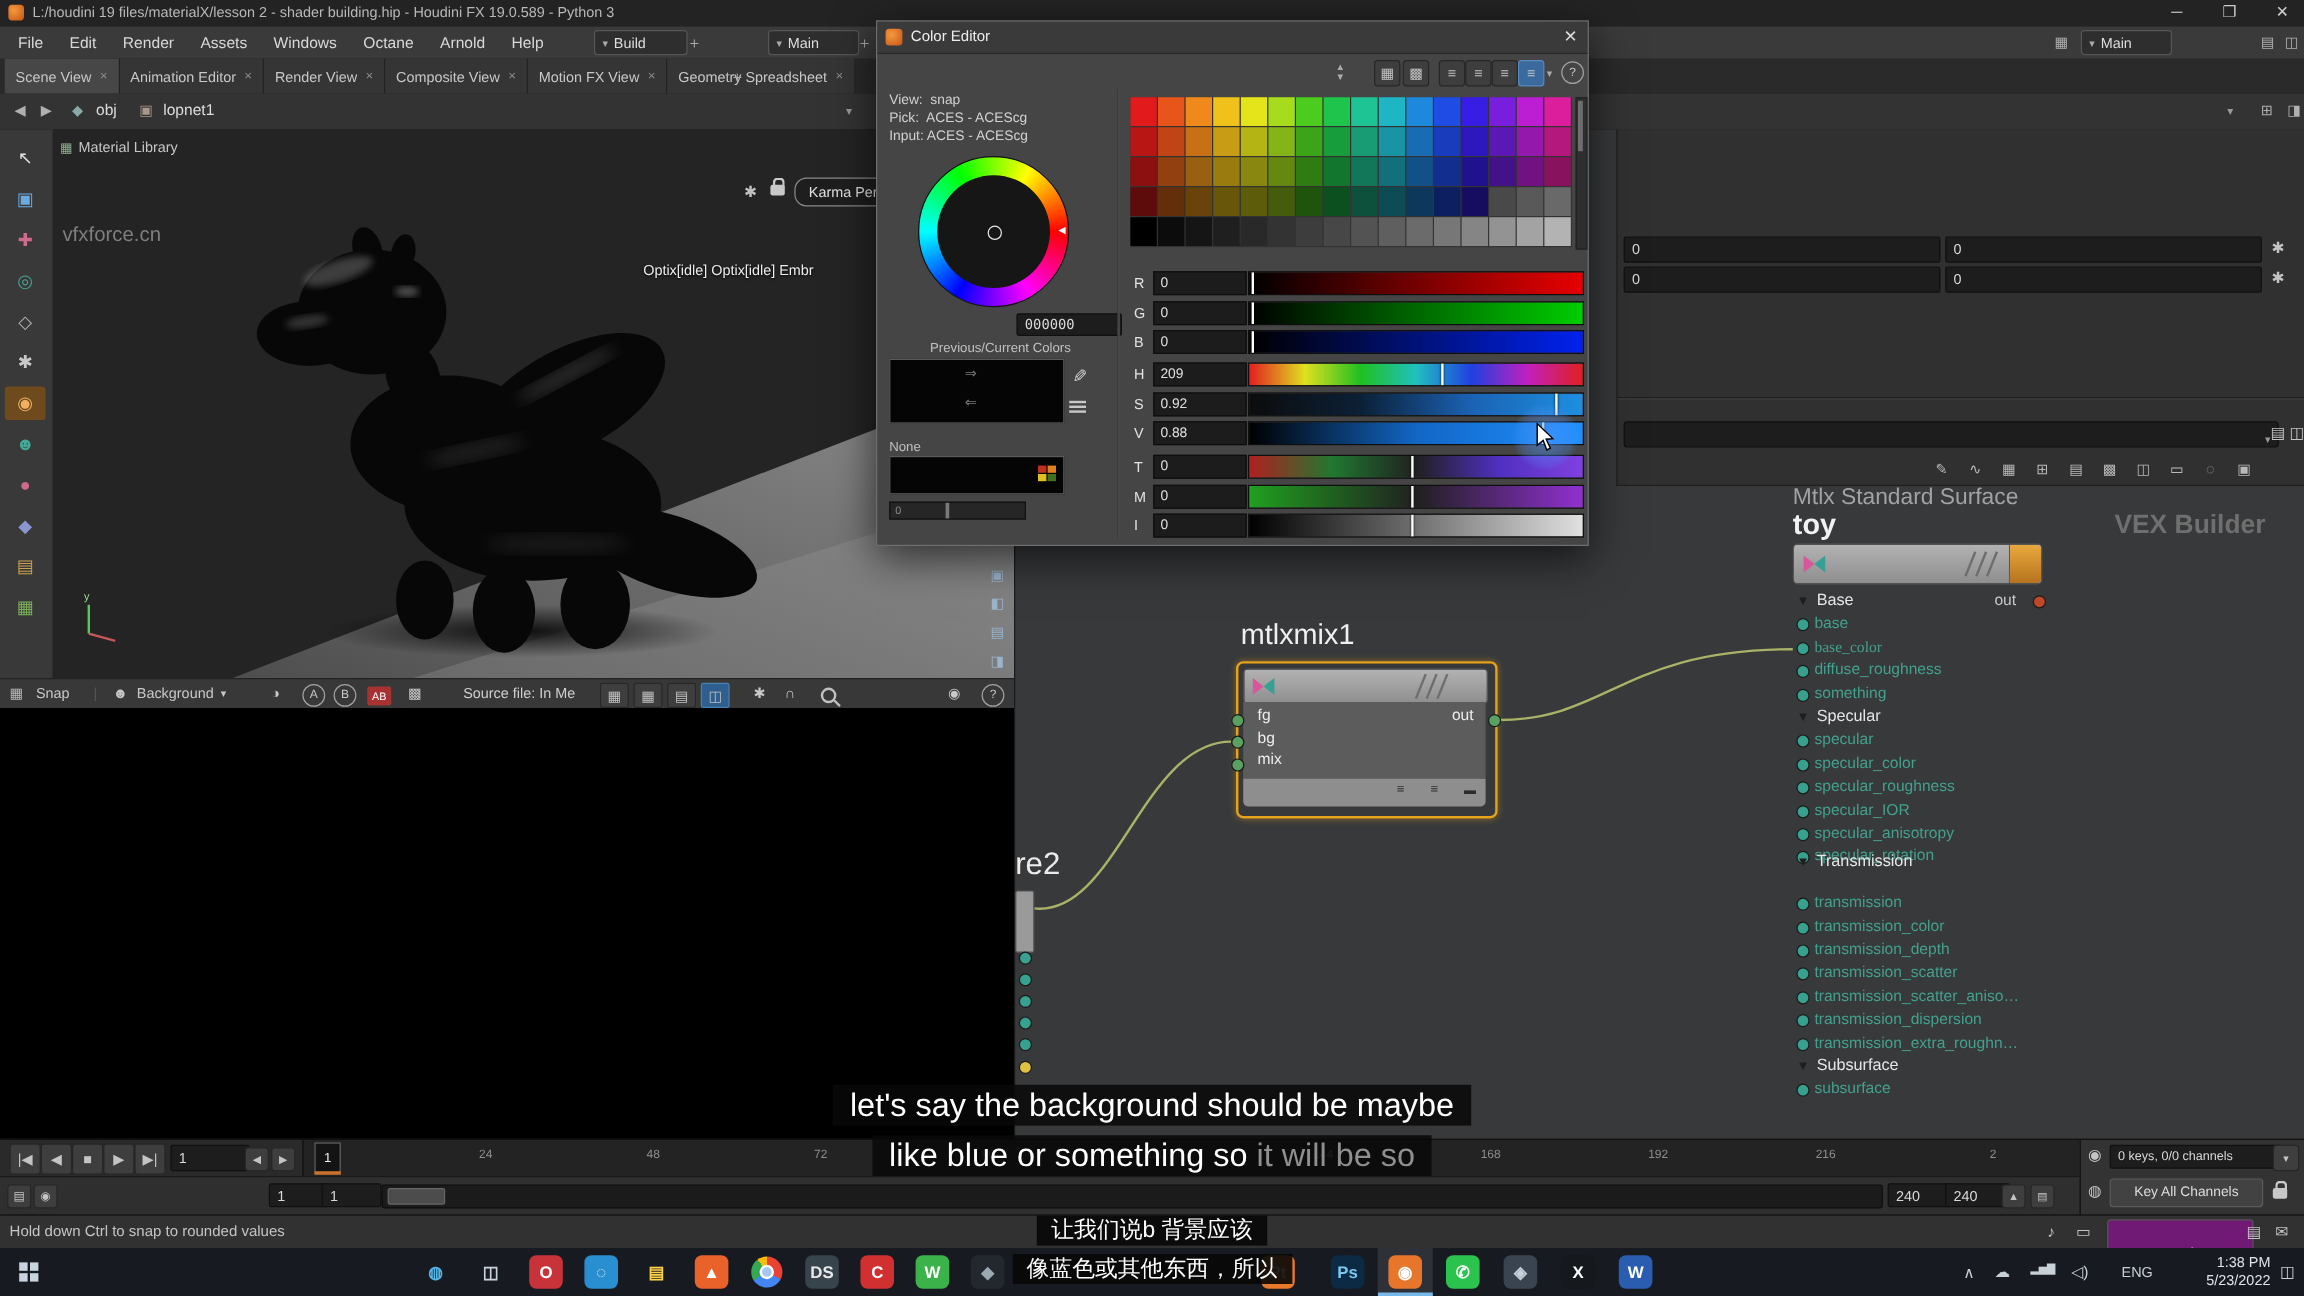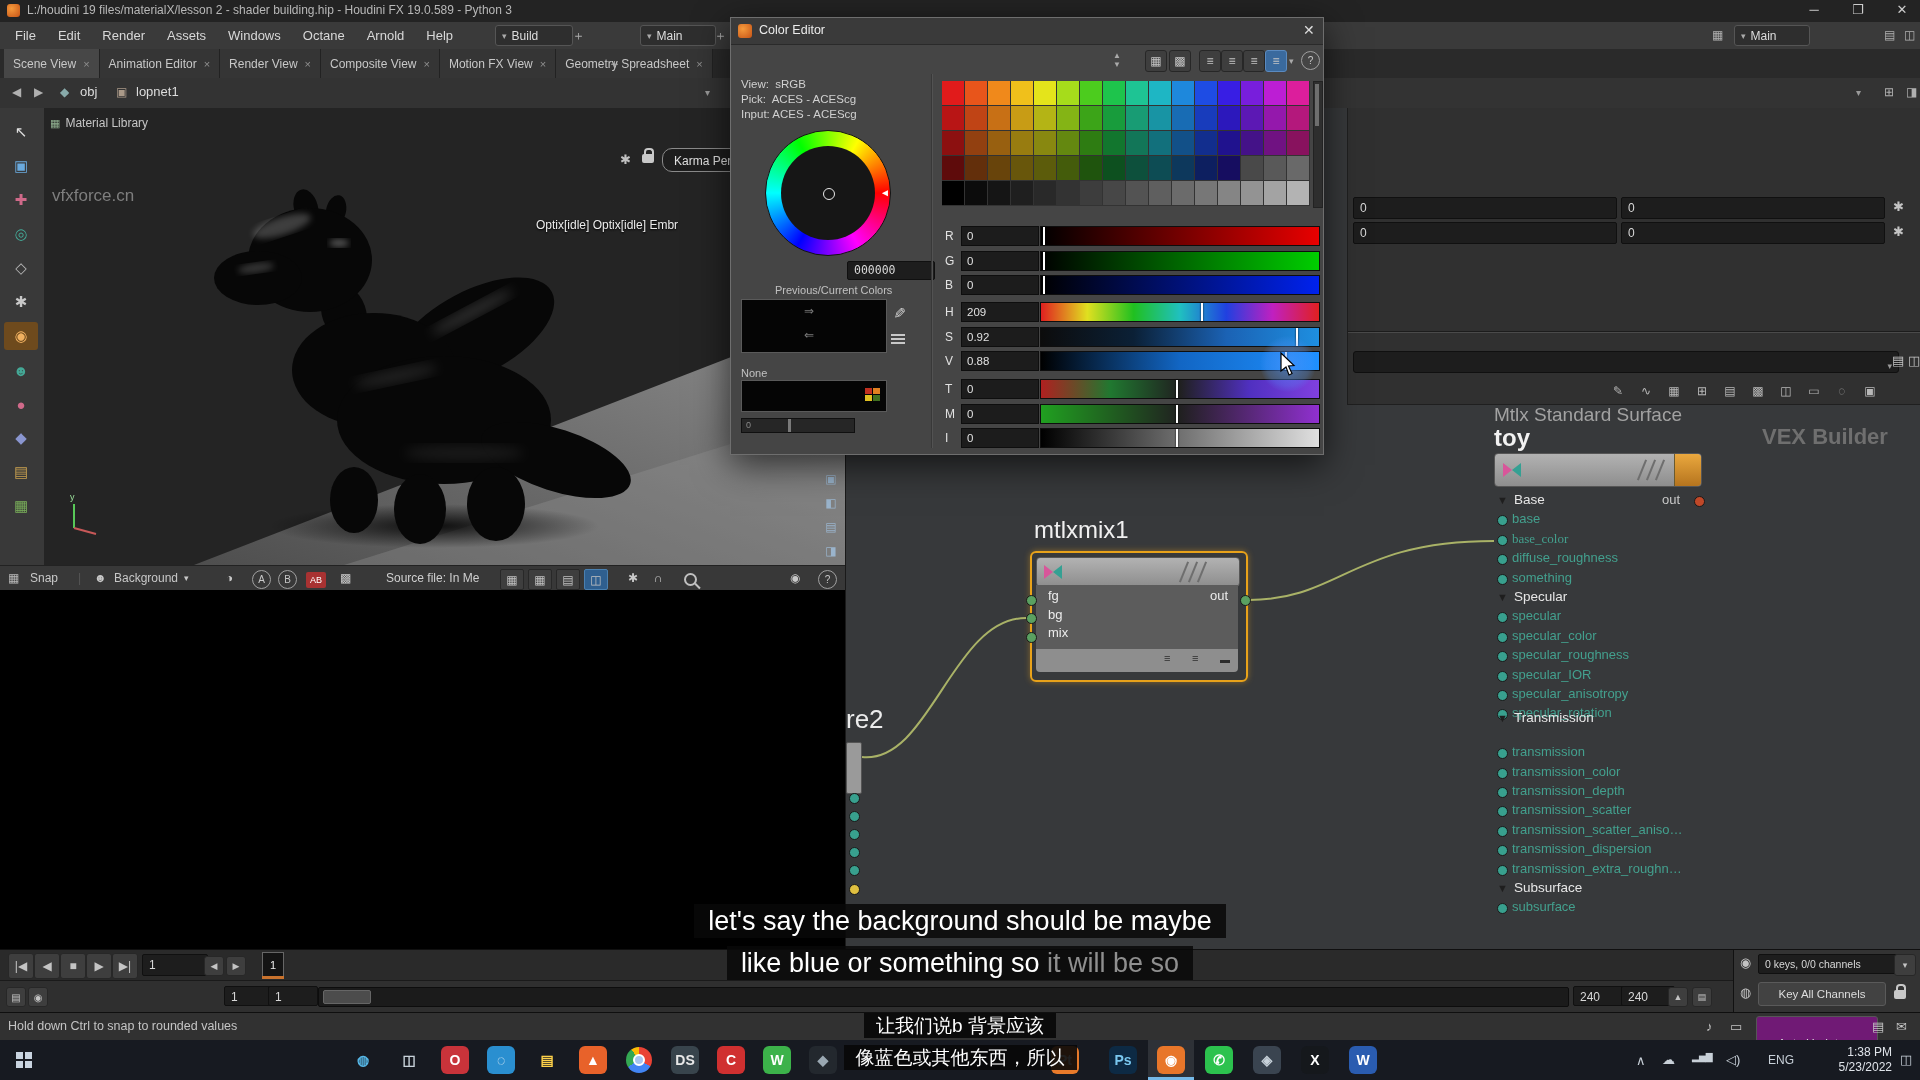--- a/index.html
+++ b/index.html
@@ -400,20 +400,32 @@
 
 <div class="abs" style="left:0;top:949px;width:1733px;height:31px;background:#2a2a2a;border-top:1px solid #101010;z-index:10;">
   <div class="icbtn" style="left:8px;top:3px;width:24px;height:24px;">|◀</div>
   <div class="icbtn" style="left:34px;top:3px;width:24px;height:24px;">◀</div>
   <div class="icbtn" style="left:60px;top:3px;width:24px;height:24px;">■</div>
   <div class="icbtn" style="left:86px;top:3px;width:24px;height:24px;">▶</div>
   <div class="icbtn" style="left:112px;top:3px;width:24px;height:24px;">▶|</div>
   <div class="fld" style="left:142px;top:4px;width:52px;height:20px;">1</div>
   <div class="icbtn" style="left:204px;top:6px;width:18px;height:18px;font-size:9px;">◀</div>
   <div class="icbtn" style="left:226px;top:6px;width:18px;height:18px;font-size:9px;">▶</div>
+  <div id="ruler" class="abs" style="left:252px;top:0;width:1481px;height:31px;background:#232323;border-left:1px solid #111;">
+      <div class="tick" style="left: 139.766px;">24</div>
+      <div class="tick" style="left: 279.347px;">48</div>
+      <div class="tick" style="left: 418.929px;">72</div>
+      <div class="tick" style="left: 558.51px;">96</div>
+      <div class="tick" style="left: 698.092px;">120</div>
+      <div class="tick" style="left: 837.674px;">144</div>
+      <div class="tick" style="left: 977.255px;">168</div>
+      <div class="tick" style="left: 1116.84px;">192</div>
+      <div class="tick" style="left: 1256.42px;">216</div>
+      <div class="tick" style="left: 1396px;">2</div>
+    </div>
   <div class="abs" style="left:262px;top:2px;width:20px;height:24px;background:#141414;border:1px solid #666;color:#eee;font-size:11px;
               display:flex;align-items:center;justify-content:center;">1</div>
   <div class="abs" style="left:262px;top:26px;width:22px;height:3px;background:#c8722d;"></div>
 </div>
 
 <div class="abs" style="left:0;top:980px;width:1733px;height:32px;background:#2f2f2f;border-top:1px solid #1a1a1a;z-index:10;">
   <div class="icbtn" style="left:6px;top:6px;width:18px;height:18px;font-size:10px;">▤</div>
   <div class="icbtn" style="left:28px;top:6px;width:18px;height:18px;font-size:10px;">◉</div>
   <div class="fld" style="left:224px;top:5px;width:36px;height:18px;">1</div>
   <div class="fld" style="left:268px;top:5px;width:36px;height:18px;">1</div>
@@ -463,21 +475,21 @@
   <div class="icbtn" style="left:438px;top:32px;width:20px;height:20px;">▩</div>
   <div class="icbtn" style="left:468px;top:32px;width:20px;height:20px;">≡</div>
   <div class="icbtn" style="left:490px;top:32px;width:20px;height:20px;">≡</div>
   <div class="icbtn" style="left:512px;top:32px;width:20px;height:20px;">≡</div>
   <div class="icbtn" style="left:534px;top:32px;width:20px;height:20px;background:#3a6a9e;border-color:#5a8ac0;">≡</div>
   <div class="abs" style="left:558px;top:38px;color:#aaa;font-size:9px;">▾</div>
   <div class="circleb" style="left:570px;top:33px;">
       <span>?</span>
     </div>
 
-  <div class="abs" style="left:10px;top:60px;font-size:11.5px;color:#d0d0d0;white-space:pre;">View:  sRGB</div>
+  <div class="abs" style="left:10px;top:60px;font-size:11.5px;color:#d0d0d0;white-space:pre;">View:  snap</div>
   <div class="abs" style="left:10px;top:75px;font-size:11.5px;color:#d0d0d0;white-space:pre;">Pick:  ACES - ACEScg</div>
   <div class="abs" style="left:10px;top:90px;font-size:11.5px;color:#d0d0d0;white-space:pre;">Input: ACES - ACEScg</div>
 
   <div class="abs" style="left:34px;top:112px;width:124px;height:124px;border-radius:50%;
               background:conic-gradient(from 90deg,#f00,#f0f 60deg,#00f 120deg,#0ff 180deg,#0f0 240deg,#ff0 300deg,#f00 360deg);
               border:1px solid #141414;">
     <div class="abs" style="left:15px;top:15px;width:94px;height:94px;border-radius:50%;background:#161616;"></div>
     <div class="abs" style="left:57px;top:57px;width:10px;height:10px;border-radius:50%;border:1.5px solid #e8e8e8;"></div>
     <div class="abs" style="left:114px;top:56px;color:#fff;font-size:10px;">◄</div>
   </div>

